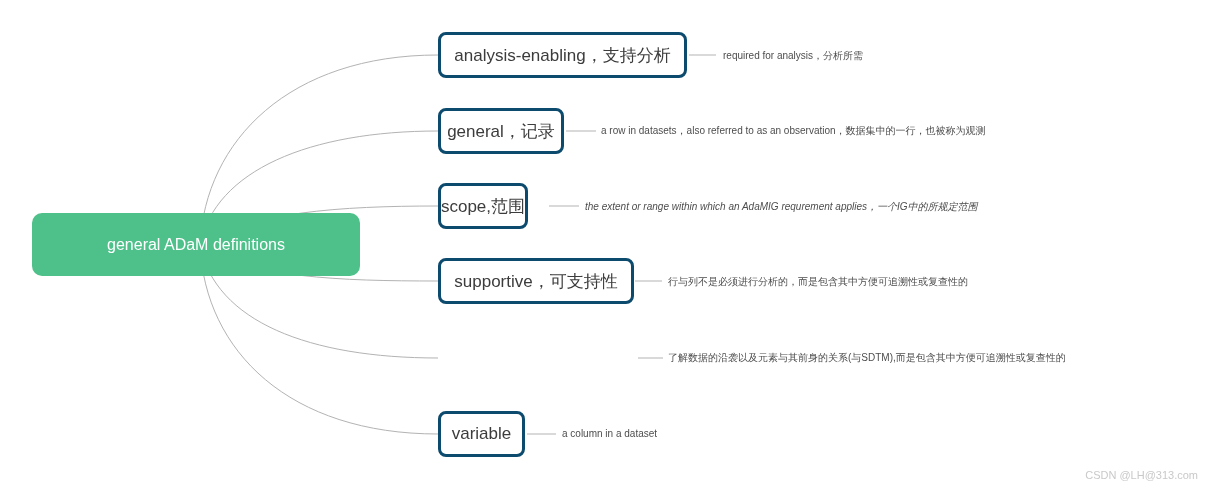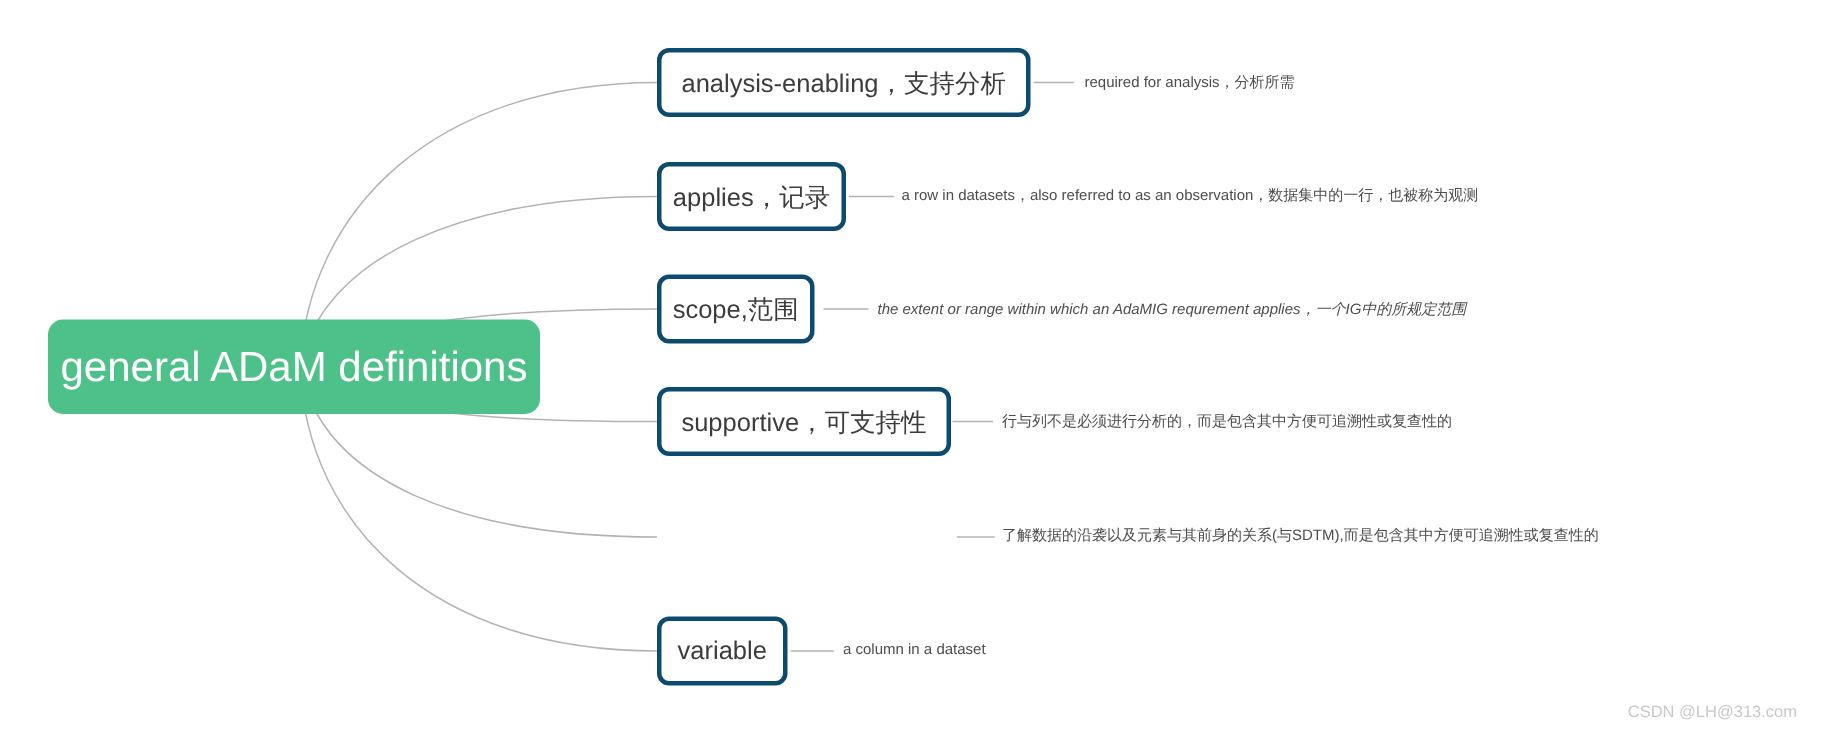--- a/index.html
+++ b/index.html
@@ -28,21 +28,21 @@
   }
   .root-topic {
     position: absolute;
     left: 32px;
     top: 213px;
     width: 328px;
     height: 63px;
     background: #4ec18a;
     border-radius: 10px;
     color: #ffffff;
-    font-size: 28px;
+    font-size: 16px;
     display: flex;
     align-items: center;
     justify-content: center;
     z-index: 2;
     white-space: nowrap;
   }
   .topic {
     position: absolute;
     left: 438px;
     height: 46px;
@@ -53,21 +53,21 @@
     color: #3c3c3c;
     font-size: 17px;
     display: flex;
     align-items: center;
     justify-content: center;
     z-index: 2;
     white-space: nowrap;
   }
   .topic.b0 { top: 32px;  width: 249px; }
   .topic.b1 { top: 108px; width: 126px; }
-  .topic.b2 { top: 183px; width: 105px; }
+  .topic.b2 { top: 183px; width: 90px; }
   .topic.b3 { top: 258px; width: 196px; }
   .topic.b4 { top: 335px; width: 198px; }
   .topic.b5 { top: 411px; width: 87px;  }
   .note {
     position: absolute;
     color: #4d4d4d;
     font-size: 10px;
     line-height: 18px;
     white-space: nowrap;
     z-index: 2;
@@ -105,21 +105,21 @@
     <path d="M 566 131 H 596"></path>
     <path d="M 549 206 H 579"></path>
     <path d="M 635 281 H 662"></path>
     <path d="M 638 358 H 663"></path>
     <path d="M 527 434 H 556"></path>
   </svg>
 
   <div class="root-topic">general ADaM definitions</div>
 
   <div class="topic b0">analysis-enabling，支持分析</div>
-  <div class="topic b1">applies，记录</div>
+  <div class="topic b1">general，记录</div>
   <div class="topic b2">scope,范围</div>
   <div class="topic b3">supportive，可支持性</div>
   <div class="topic b5">variable</div>
 
   <div class="note n0">required for analysis，分析所需</div>
   <div class="note n1">a row in datasets，also referred to as an observation，数据集中的一行，也被称为观测</div>
   <div class="note n2">the extent or range within which an AdaMIG requrement applies，一个IG中的所规定范围</div>
   <div class="note n3">行与列不是必须进行分析的，而是包含其中方便可追溯性或复查性的</div>
   <div class="note n4">了解数据的沿袭以及元素与其前身的关系(与SDTM),而是包含其中方便可追溯性或复查性的</div>
   <div class="note n5">a column in a dataset</div>

